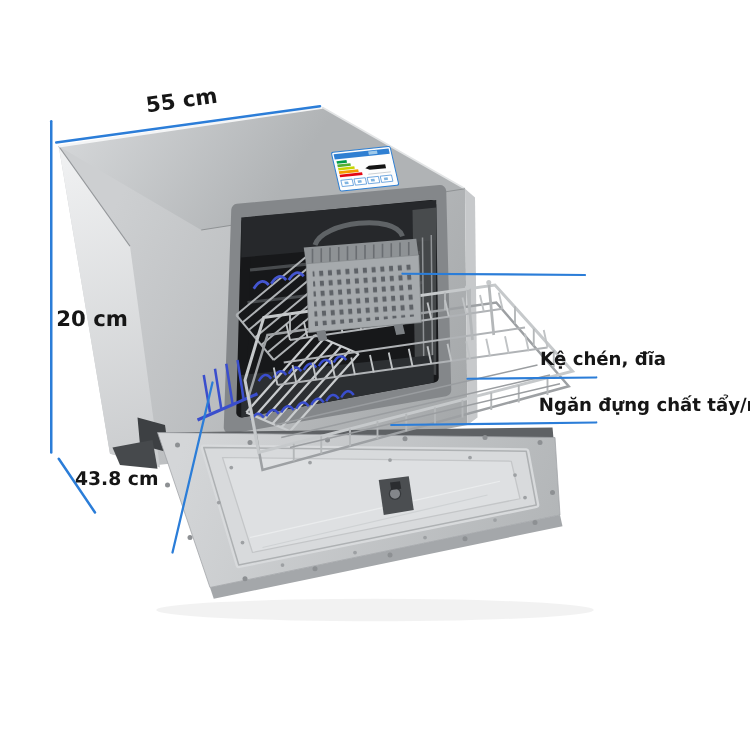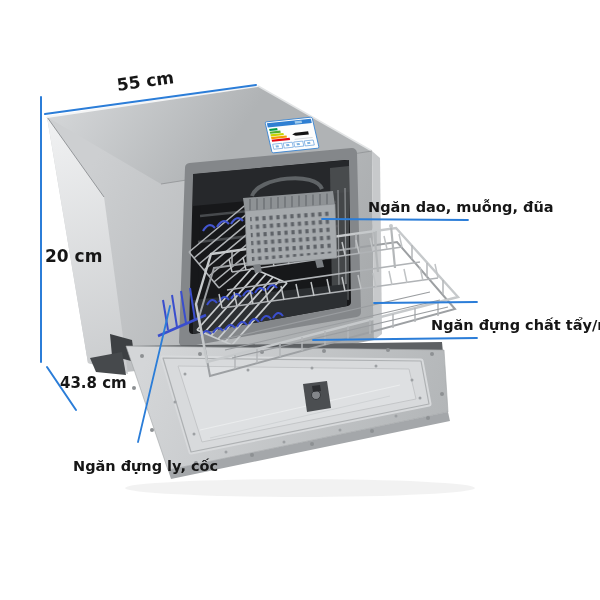--- a/index.html
+++ b/index.html
@@ -193,16 +193,15 @@
       <path d="M374,303 L477,302"></path>
       <path d="M313,340 L477,338"></path>
       <path d="M170,306 L138,442"></path>
     </g>
   </svg>
 
   <div class="lbl dim dim-w">55 cm</div>
   <div class="lbl dim dim-h">20 cm</div>
   <div class="lbl dim-d lbl">43.8 cm</div>
 
-  <div class="lbl co co-cutlery">Ngăn dao, muỗng, đũa</div>
+  <div class="lbl co co-rack">Kệ chén, đĩa</div>
   <div class="lbl co co-detergent">Ngăn đựng chất tẩy/rửa</div>
-  <div class="lbl co co-cups">Ngăn đựng ly, cốc</div>
 </div>
 
 </body></html>

